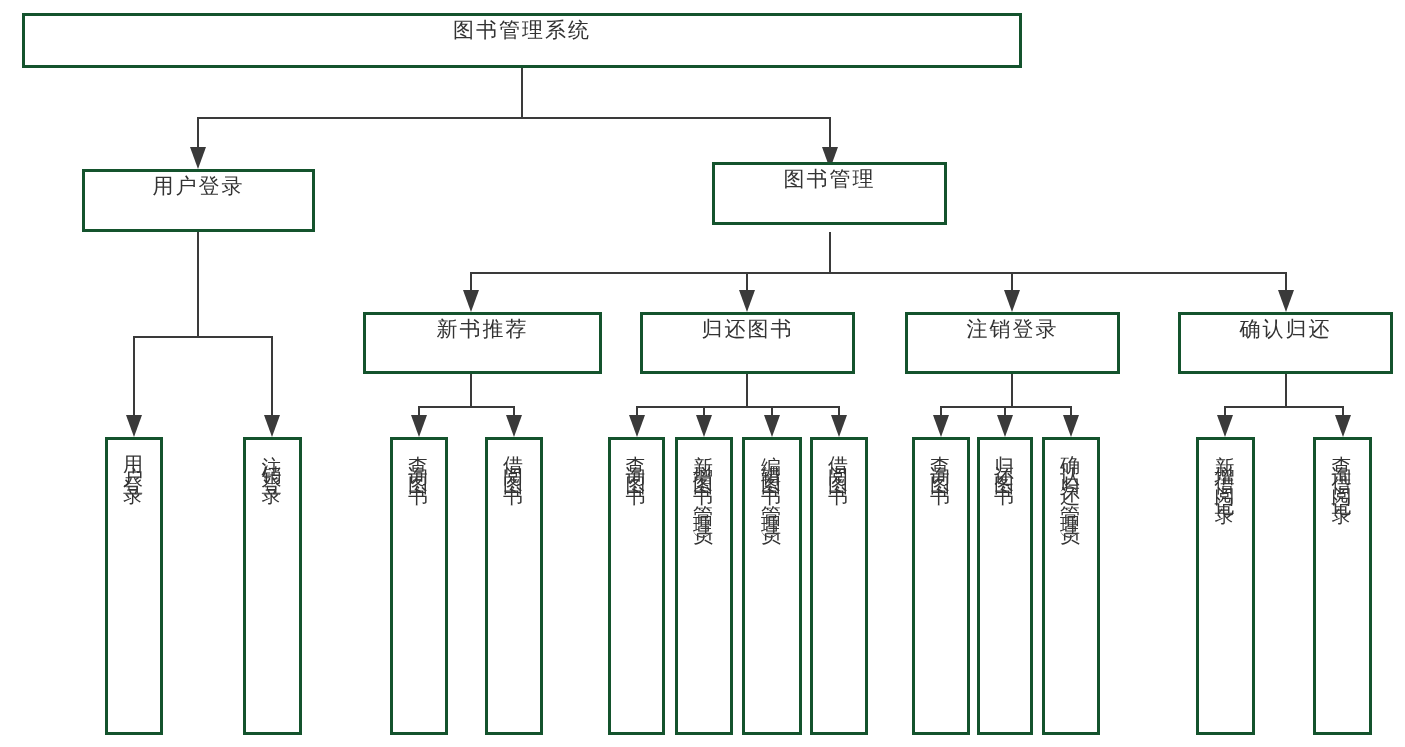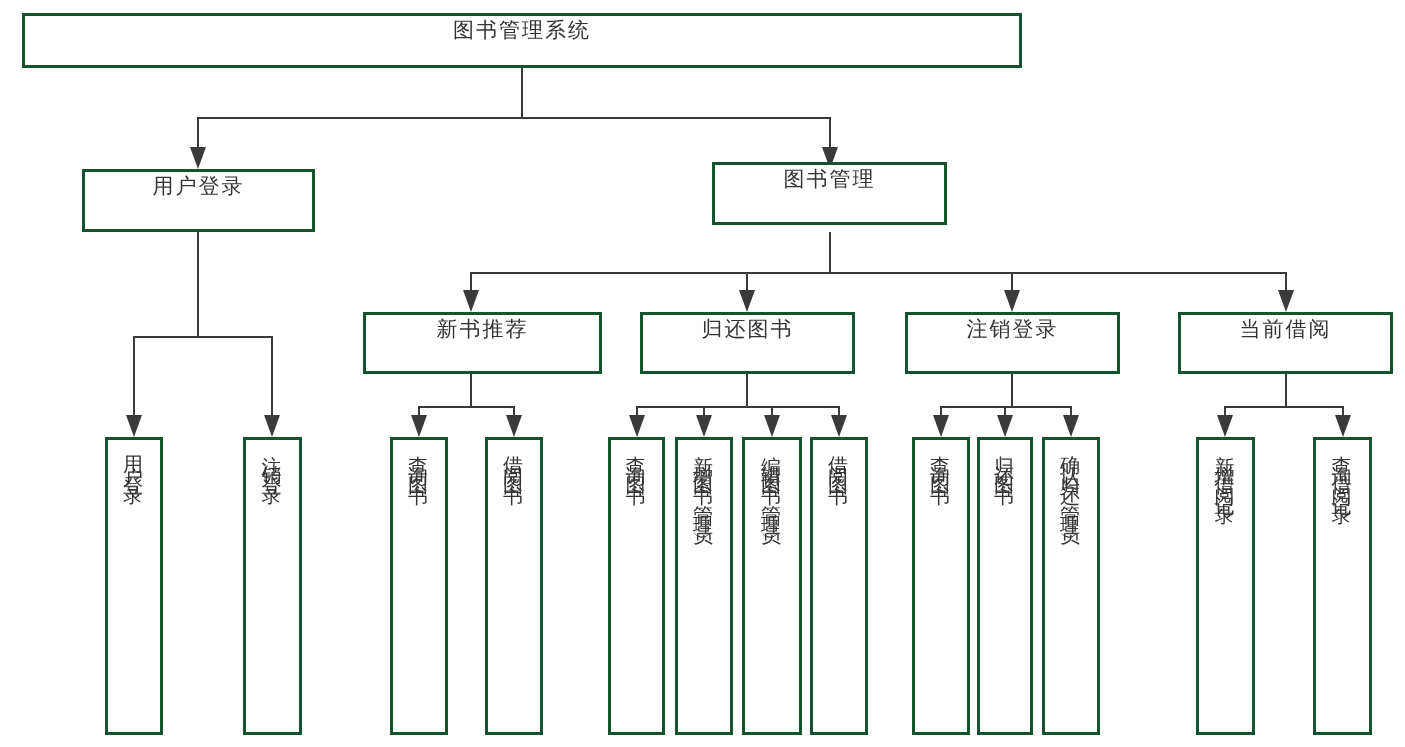--- a/index.html
+++ b/index.html
@@ -74,21 +74,21 @@
   <div class="box" style="left:363px;top:312px;width:239px;height:62px">
     <span class="label">新书推荐</span>
   </div>
   <div class="box" style="left:640px;top:312px;width:215px;height:62px">
     <span class="label">归还图书</span>
   </div>
   <div class="box" style="left:905px;top:312px;width:215px;height:62px">
     <span class="label">注销登录</span>
   </div>
   <div class="box" style="left:1178px;top:312px;width:215px;height:62px">
-    <span class="label">当前借阅</span>
+    <span class="label">确认归还</span>
   </div>
 
   <div class="vl" style="left:470px;top:374px;height:32px"></div>
   <div class="hl" style="left:418px;top:406px;width:97px"></div>
   <div class="vl" style="left:418px;top:406px;height:10px"></div>
   <div class="arr" style="left:411px;top:415px"></div>
   <div class="vl" style="left:513px;top:406px;height:10px"></div>
   <div class="arr" style="left:506px;top:415px"></div>
 
   <div class="vl" style="left:746px;top:374px;height:32px"></div>

